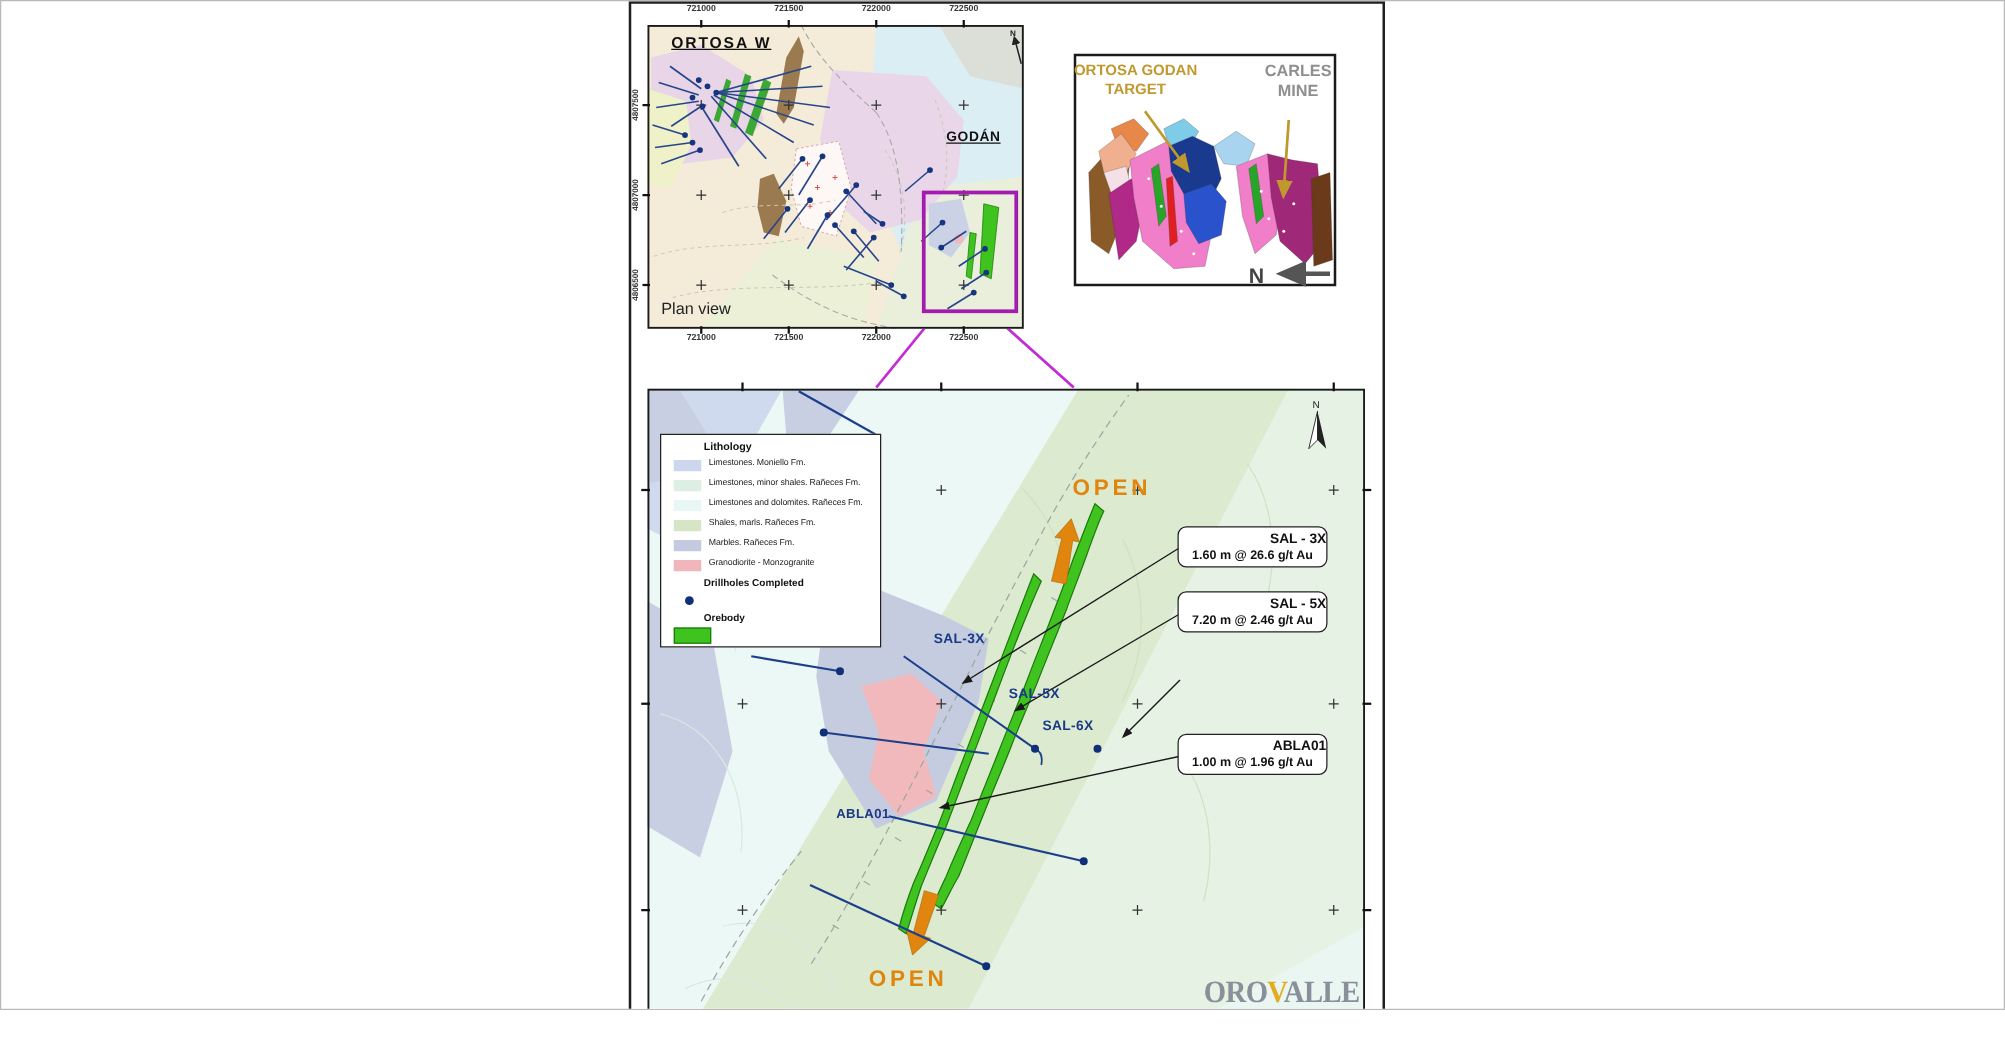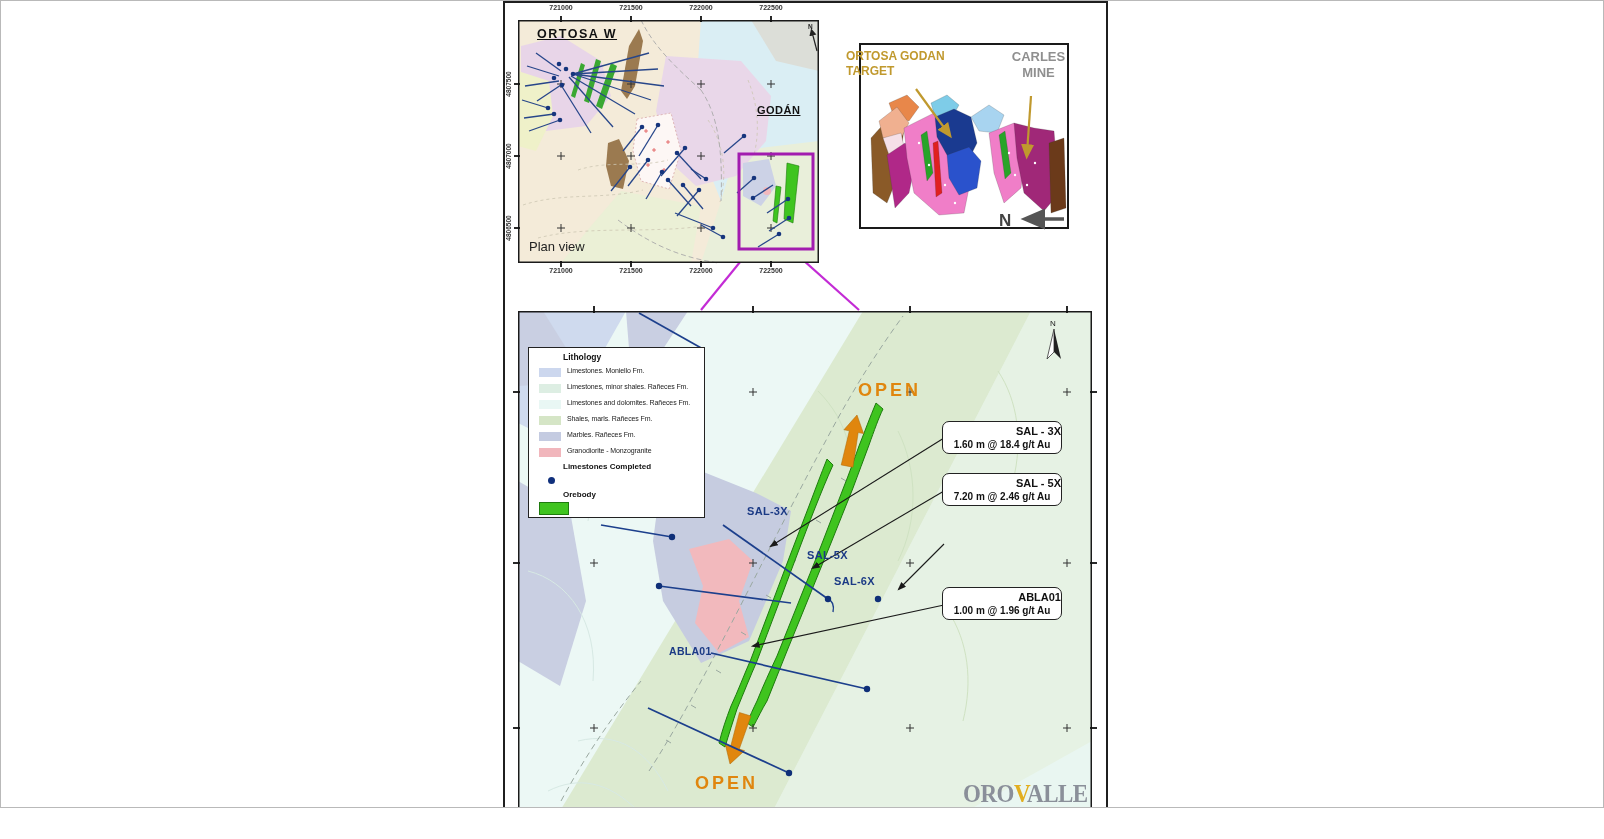--- a/index.html
+++ b/index.html
@@ -7,21 +7,21 @@
   .abs{position:absolute;}
   #frame{left:502px;top:0;width:601px;height:836px;border:2px solid #1f1f1f;background:#fff;}
   svg{display:block;overflow:visible;}
   
   .xlab{width:48px;text-align:center;font-size:7px;font-weight:bold;color:#333;}
   .ylab{width:48px;height:10px;text-align:center;font-size:6.5px;font-weight:bold;color:#333;transform:rotate(-90deg);}
   .map-title{font-size:12.5px;font-weight:bold;color:#111;text-decoration:underline;letter-spacing:1.5px;}
   .area-title{font-size:11px;font-weight:bold;color:#111;text-decoration:underline;letter-spacing:.5px;}
   .planview{font-size:13px;color:#222;}
   
-  .inset-gold{font-size:12px;font-weight:bold;color:#c0992e;text-align:left;line-height:15px;}
+  .inset-gold{font-size:12px;font-weight:bold;color:#c0992e;text-align:center;line-height:15px;}
   .inset-gray{font-size:13px;font-weight:bold;color:#8f8f8f;text-align:center;line-height:16px;}
   
   .open-lab{font-size:18px;font-weight:bold;color:#e0860e;letter-spacing:3px;}
   .hole-lab{font-size:11px;font-weight:bold;color:#1b3a85;letter-spacing:.3px;}
   .callout{left:941px;width:120px;background:#fff;border:1.6px solid #222;border-radius:7px;box-sizing:border-box;padding:2px 0 2px 0;}
   .callout .ct{font-size:11px;font-weight:bold;color:#111;text-align:right;line-height:14px;}
   .callout .cl{font-size:10px;font-weight:bold;color:#111;text-align:center;line-height:13px;white-space:nowrap;}
   
   #legend{left:527px;top:346px;width:177px;height:171px;background:#fff;border:1.4px solid #222;box-sizing:border-box;}
   .lg-title{position:absolute;left:6px;font-size:8.5px;font-weight:bold;color:#111;padding-left:28px;}
@@ -404,29 +404,29 @@
         <span class="lg-lab">Shales, marls. Rañeces Fm.</span>
       </div>
     <div class="lg-row" style="top:82px;">
         <span class="lg-sw" style="background:#c4cbe1;"></span>
         <span class="lg-lab">Marbles. Rañeces Fm.</span>
       </div>
     <div class="lg-row" style="top:98px;">
         <span class="lg-sw" style="background:#f1b6bc;"></span>
         <span class="lg-lab">Granodiorite - Monzogranite</span>
       </div>
-    <div class="lg-title" style="top:114px;font-size:8px;">Limestones Completed</div>
+    <div class="lg-title" style="top:114px;font-size:8px;">Drillholes Completed</div>
     <div class="lg-dot" style="top:129px;"></div>
     <div class="lg-title" style="top:142px;font-size:8px;">Orebody</div>
     <div class="lg-ore" style="top:154px;"></div>
   </div>
 
   <div class="abs callout" style="top:420px;">
     <div class="ct">SAL - 3X</div>
-    <div class="cl">1.60 m @ 18.4 g/t Au</div>
+    <div class="cl">1.60 m @ 26.6 g/t Au</div>
   </div>
   <div class="abs callout" style="top:472px;">
     <div class="ct">SAL - 5X</div>
     <div class="cl">7.20 m @ 2.46 g/t Au</div>
   </div>
   <div class="abs callout" style="top:586px;">
     <div class="ct">ABLA01</div>
     <div class="cl">1.00 m @ 1.96 g/t Au</div>
   </div>
 

